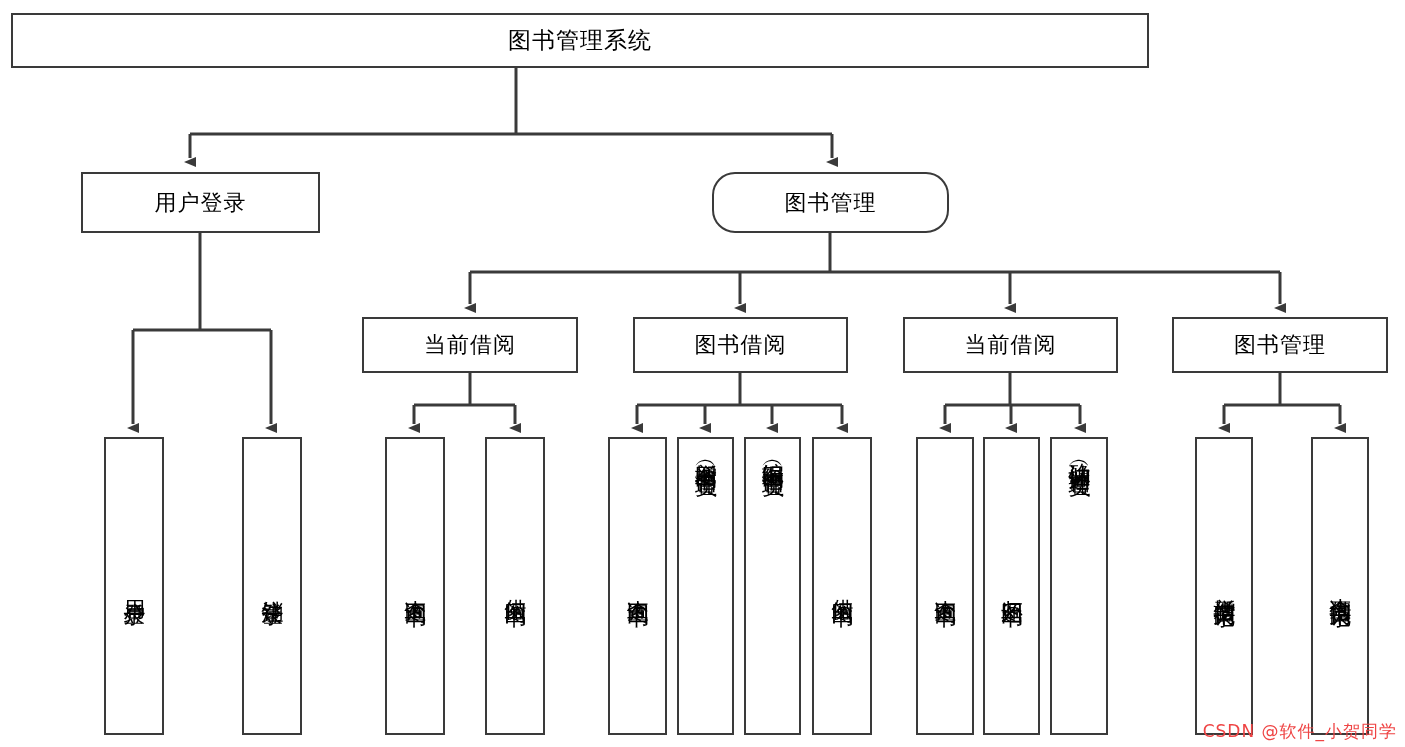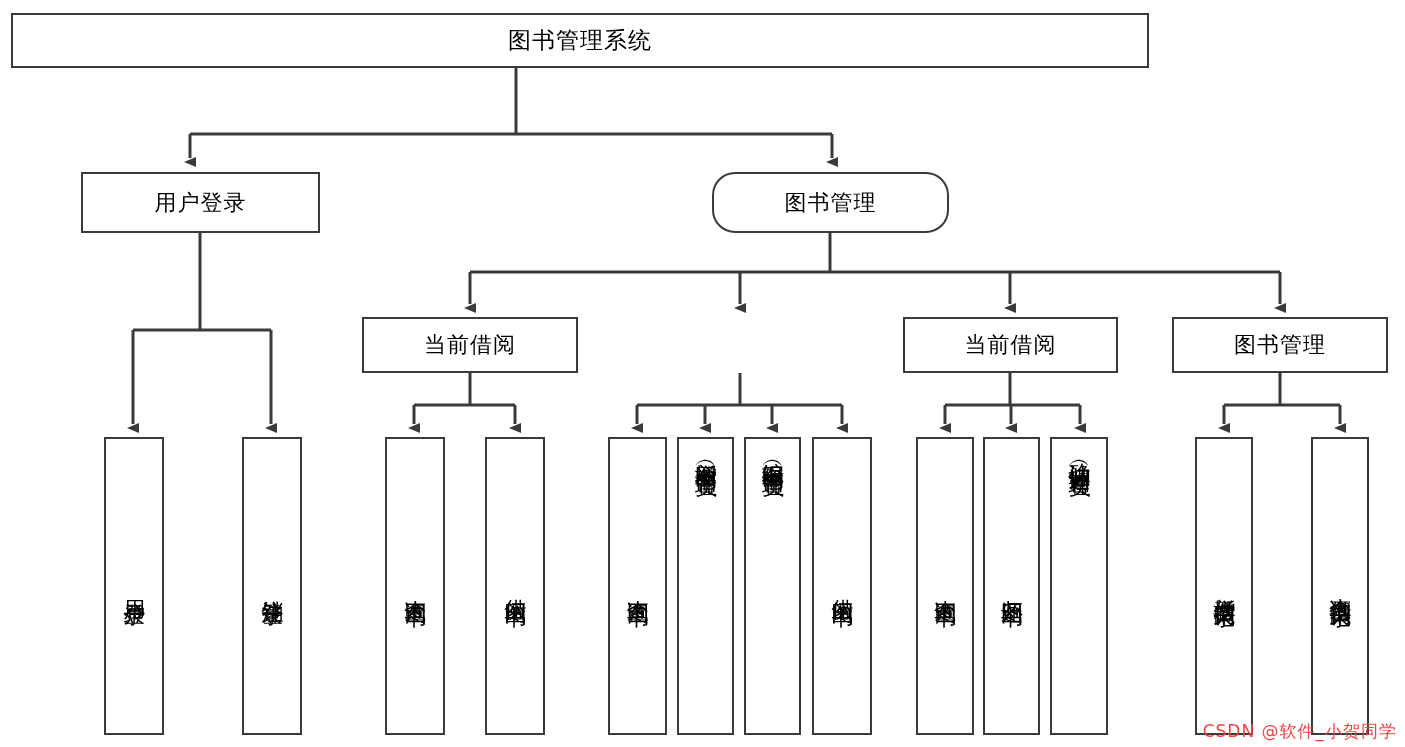--- a/index.html
+++ b/index.html
@@ -145,20 +145,23 @@
   <div class="node level2" style="left:81px; top:172px; width:239px; height:61px;">
     <span>用户登录</span>
   </div>
   <div class="node level2" style="left:712px; top:172px; width:237px; height:61px;border-radius:23px;">
     <span>图书管理</span>
   </div>
 
   <div class="node level3" style="left:362px; top:317px; width:216px; height:56px;">
     <span>当前借阅</span>
   </div>
+  <div class="node level3" style="left:633px; top:317px; width:215px; height:56px;">
+    <span>图书借阅</span>
+  </div>
   <div class="node level3" style="left:903px; top:317px; width:215px; height:56px;align-items:center;">
     <span>当前借阅</span>
   </div>
   <div class="node level3" style="left:1172px; top:317px; width:216px; height:56px;">
     <span>图书管理</span>
   </div>
 
   <div class="node leaf" style="left:104px; top:437px; width:60px; height:298px;">
     <div class="leaf-inner">
       <span class="vlabel">用户登录</span>

